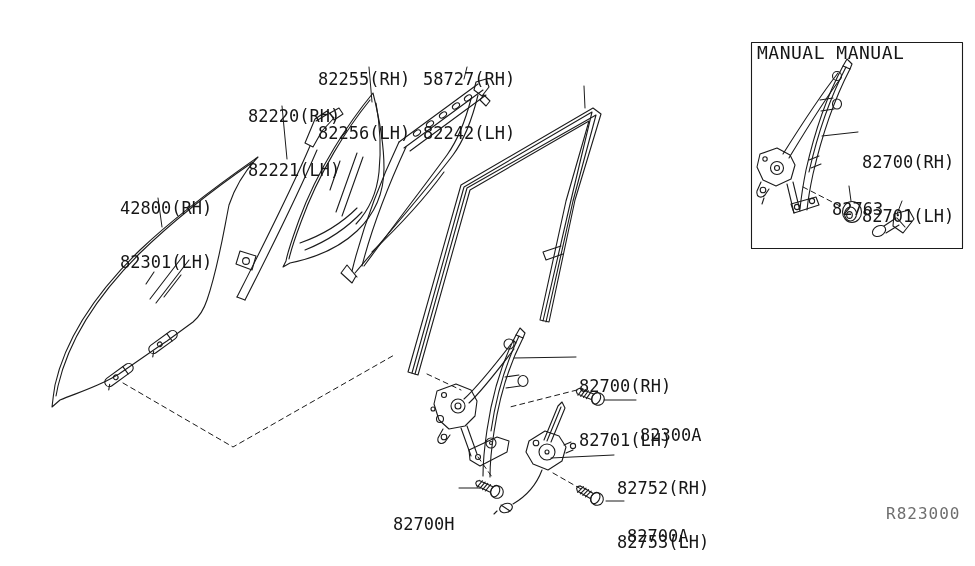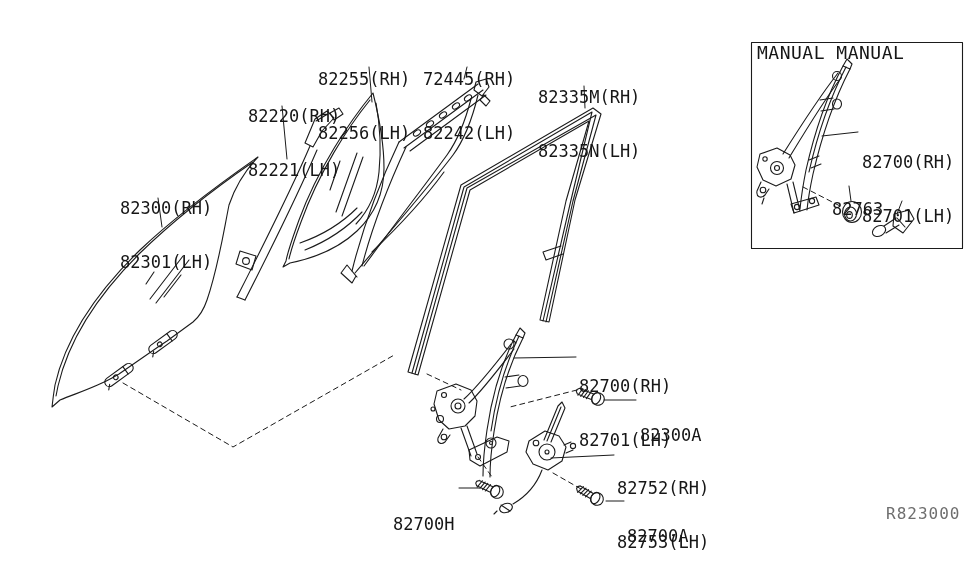--- a/index.html
+++ b/index.html
@@ -200,36 +200,32 @@
       </g>
     </g>
   </svg>
 
   <div class="lbl" style="left:318px;top:34px">
     <span class="ln">82255(RH)</span>
     <span class="ln">82256(LH)</span>
   </div>
 
   <div class="lbl" style="left:423px;top:34px">
-    <span class="ln">72445(RH)</span>
+    <span class="ln">58727(RH)</span>
     <span class="ln">82242(LH)</span>
   </div>
 
-  <div class="lbl" style="left:538px;top:52px">
-    <span class="ln">82335M(RH)</span>
-    <span class="ln">82335N(LH)</span>
-  </div>
 
   <div class="lbl" style="left:248px;top:71px">
     <span class="ln">82220(RH)</span>
     <span class="ln">82221(LH)</span>
   </div>
 
   <div class="lbl" style="left:120px;top:163px">
-    <span class="ln">82300(RH)</span>
+    <span class="ln">42800(RH)</span>
     <span class="ln">82301(LH)</span>
   </div>
 
   <div class="lbl" style="left:579px;top:341px">
     <span class="ln">82700(RH)</span>
     <span class="ln">82701(LH)</span>
   </div>
 
   <div class="lbl" style="left:640px;top:390px">
     <span class="ln">82300A</span>

